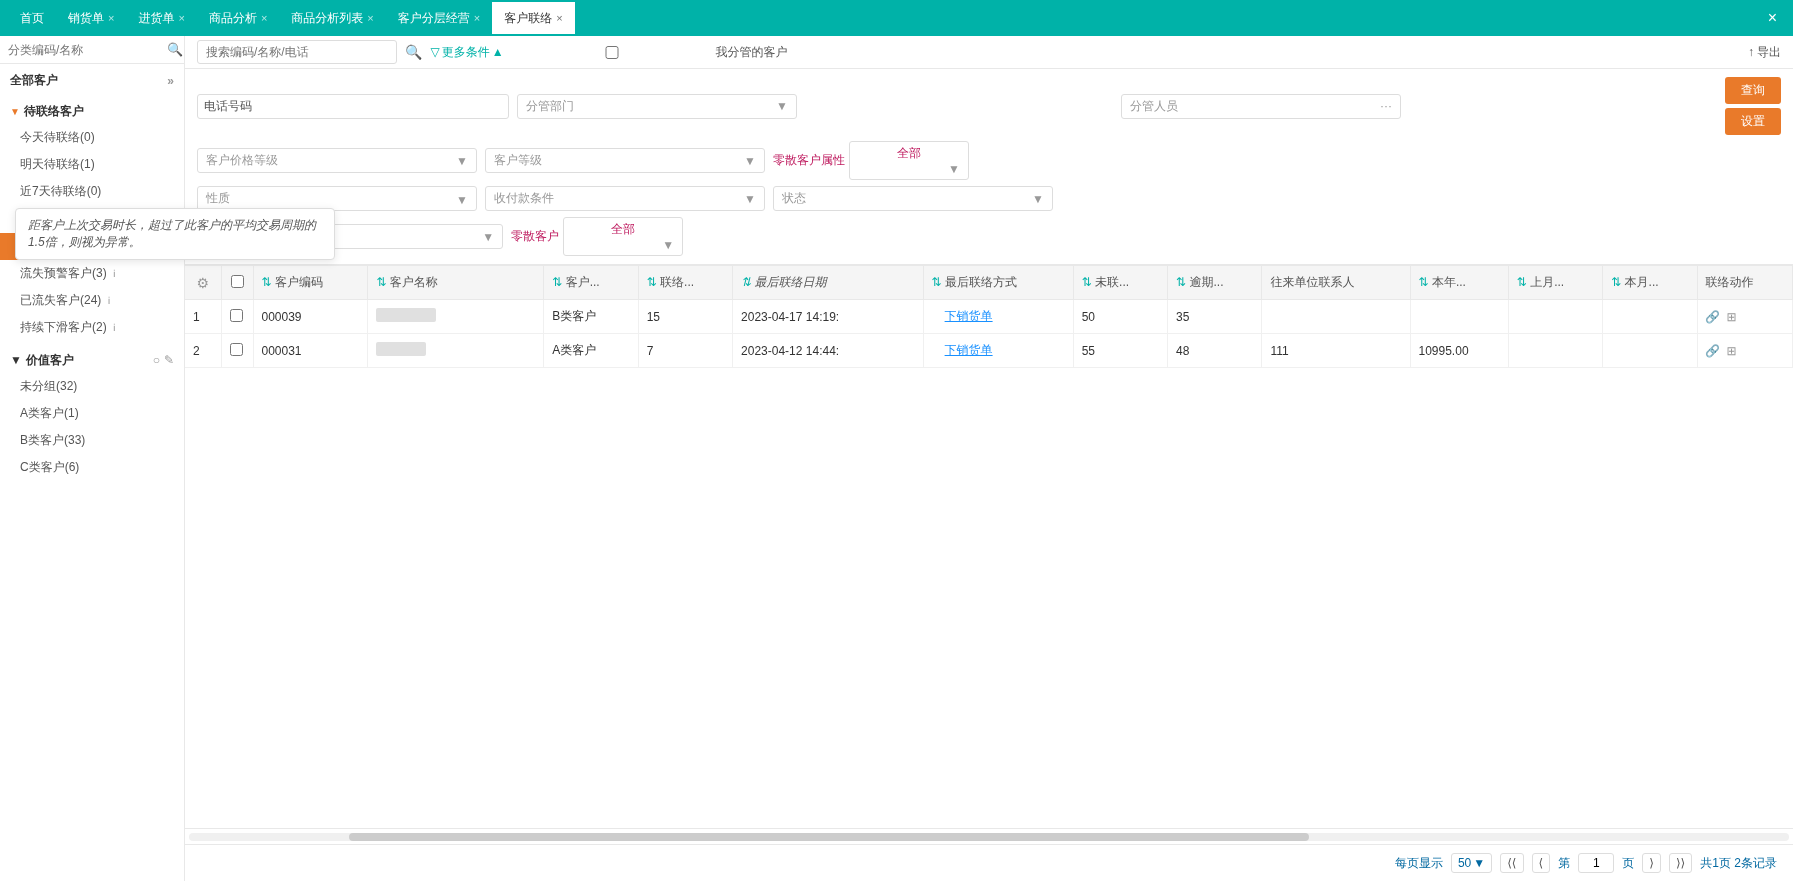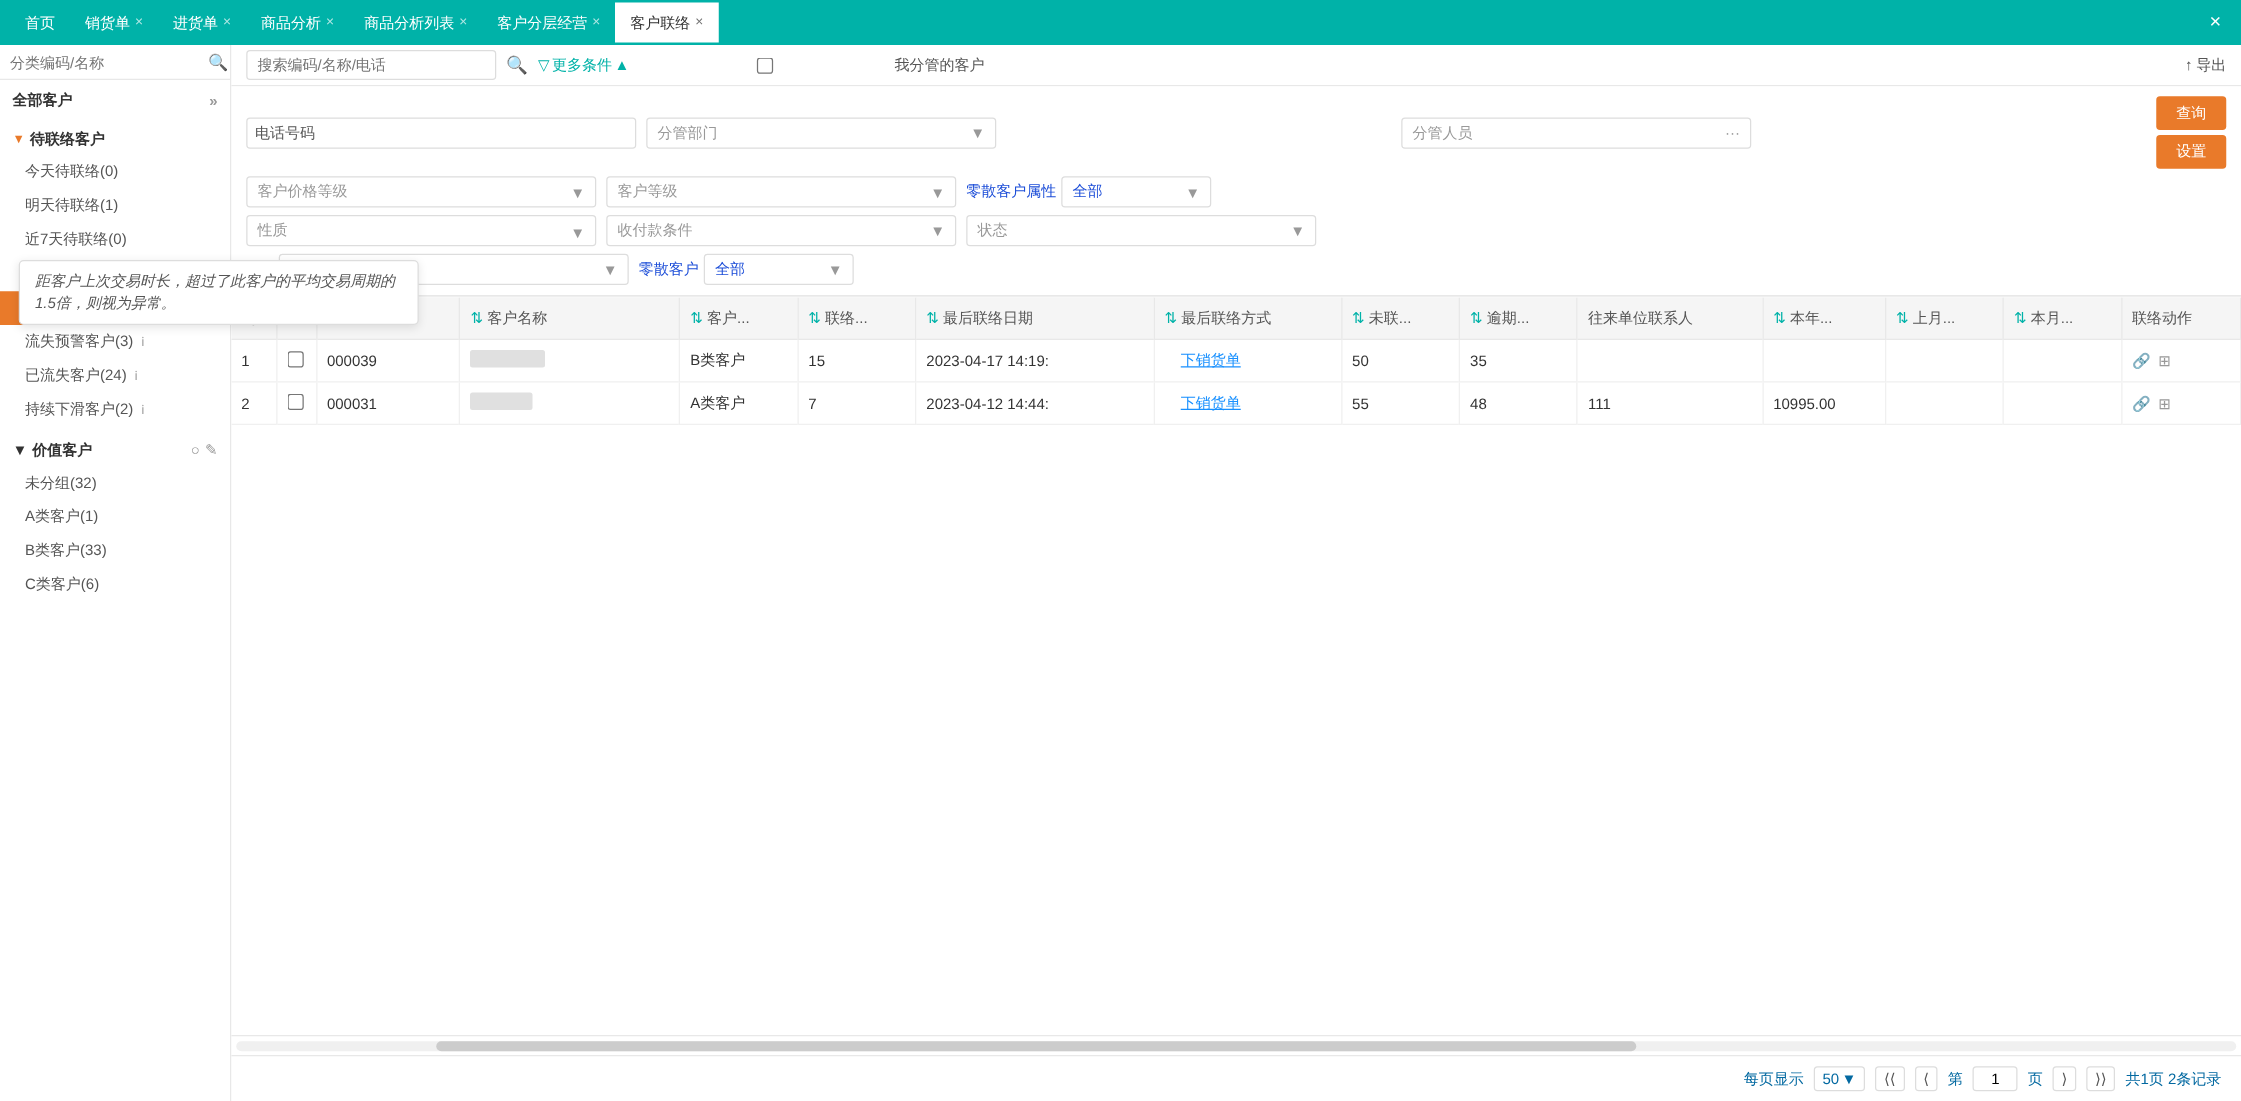--- a/index.html
+++ b/index.html
@@ -224,29 +224,30 @@
       max-width: 280px;
       cursor: pointer;
       color: #999;
     }
     .filter-select .arrow { margin-left: auto; color: #999; }
     .filter-inline-select {
       display: flex;
       align-items: center;
       gap: 4px;
     }
-    .filter-inline-select span { color: #1d4ed8; }
+    .filter-inline-select span { color: #be185d; }
     .filter-inline-select .sel {
       border: 1px solid #ddd;
       border-radius: 3px;
       padding: 3px 8px;
       min-width: 80px;
       cursor: pointer;
       display: flex;
       align-items: center;
+      flex-direction: column;
     }
     .filter-inline-select .sel .arrow { margin-left: auto; color: #999; }
 
     .btn-query {
       background: #e97a2a;
       color: white;
       border: none;
       padding: 5px 16px;
       border-radius: 3px;
       cursor: pointer;
@@ -602,21 +603,21 @@
               <span>客户名称</span>
             </th>
             <th>
               <span style="color:#00b2a8;">⇅</span>
               <span>客户...</span>
             </th>
             <th>
               <span style="color:#00b2a8;">⇅</span>
               <span>联络...</span>
             </th>
-            <th style="min-width:130px;">
+            <th style="min-width:130px;font-style:italic;">
               <span style="color:#00b2a8;">⇅</span>
               <span>最后联络日期</span>
             </th>
             <th>
               <span style="color:#00b2a8;">⇅</span>
               <span>最后联络方式</span>
             </th>
             <th>
               <span style="color:#00b2a8;">⇅</span>
               <span>未联...</span>

